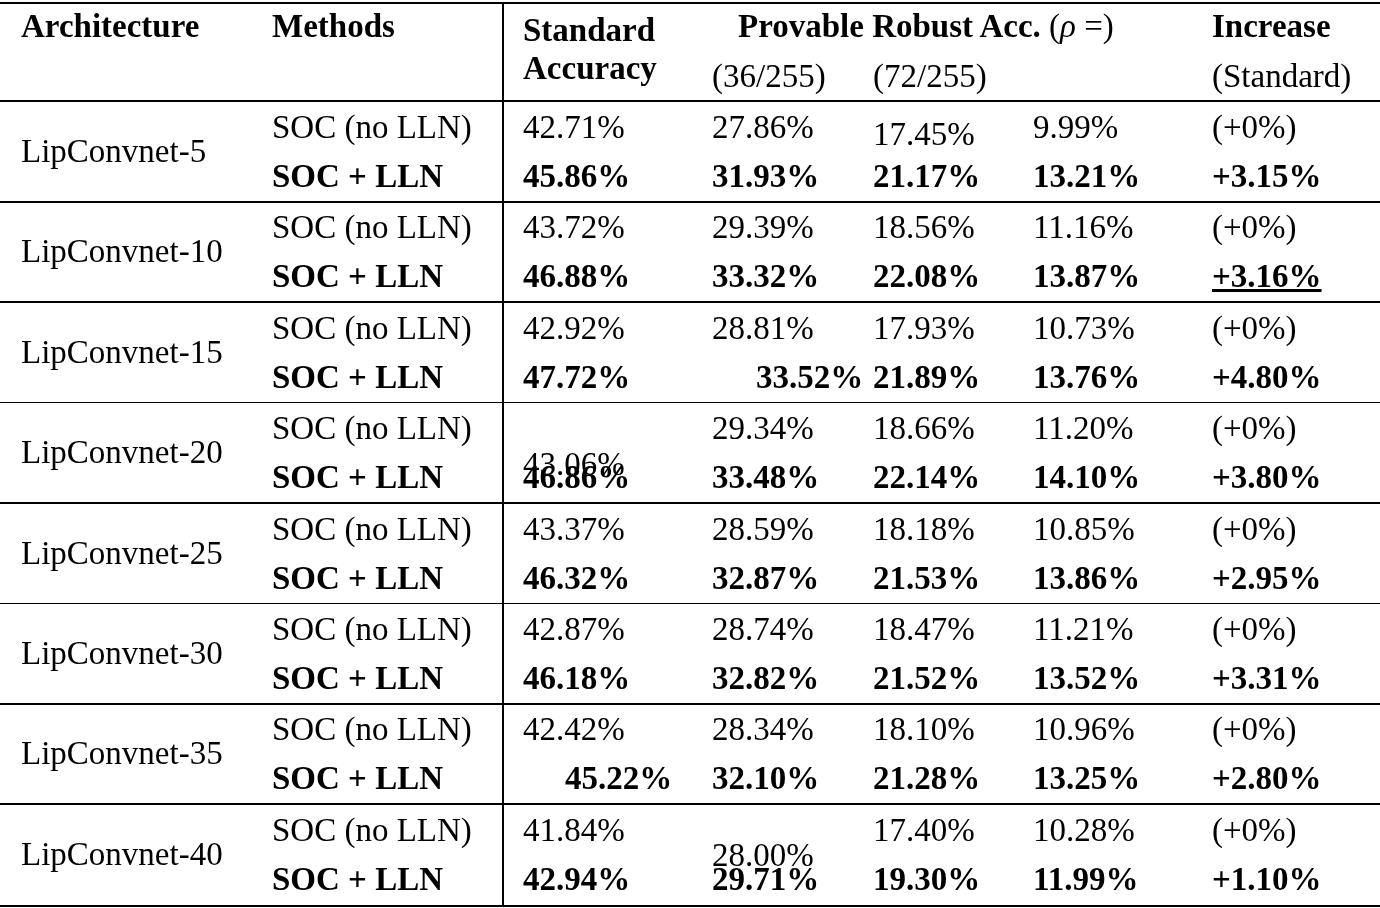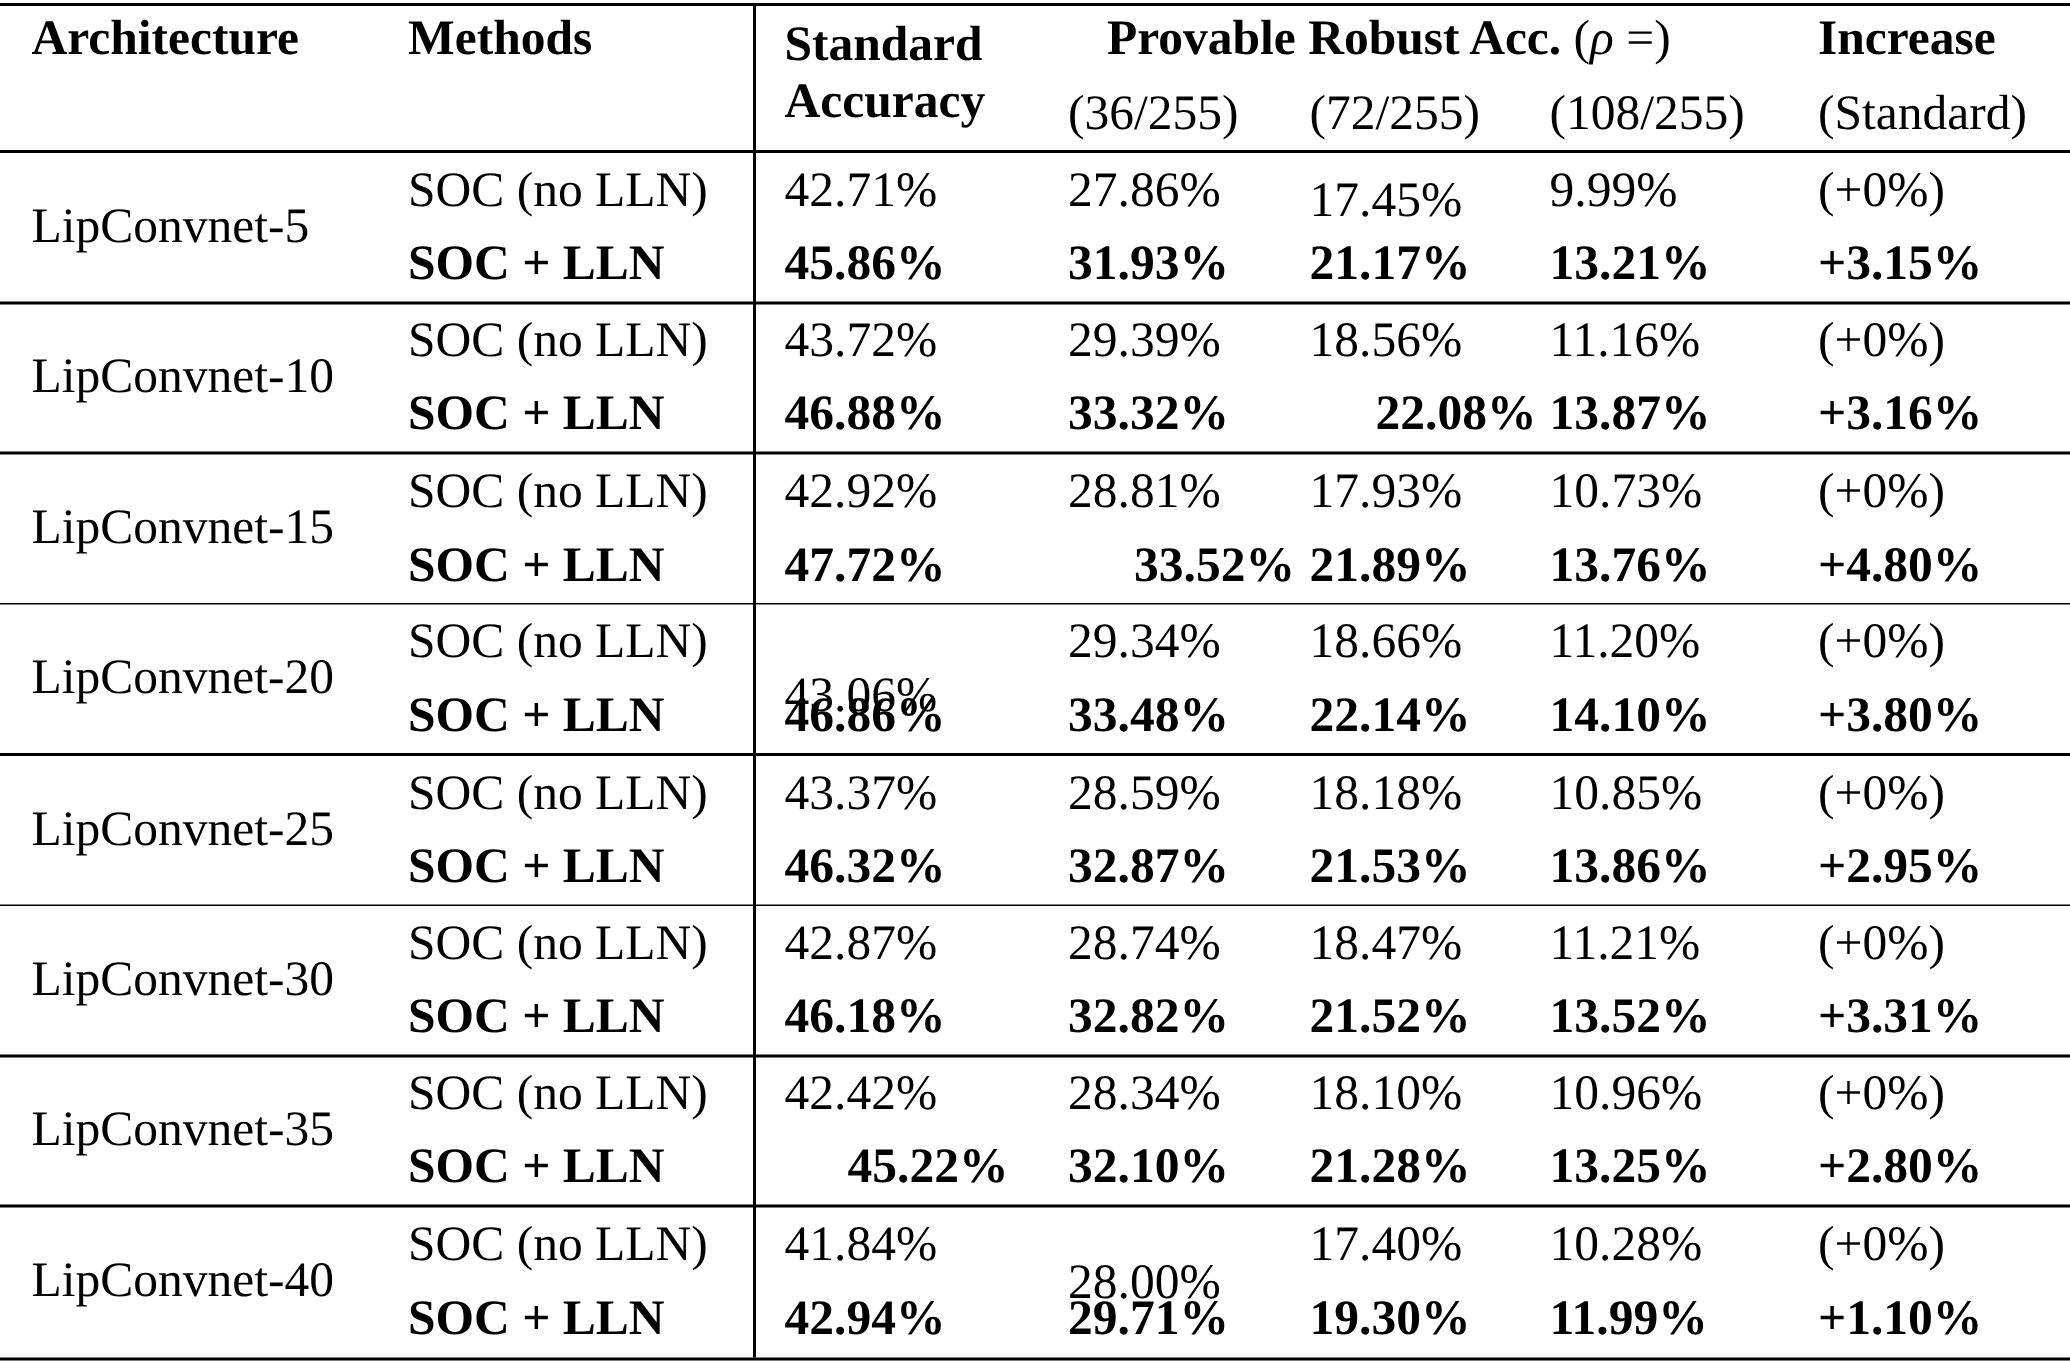--- a/index.html
+++ b/index.html
@@ -35,21 +35,20 @@
   <div class="cell hdr" style="left:272px; top:6px;">Methods</div>
   <div class="cell hdr" style="left:523px; top:10px;">Standard</div>
   <div class="cell hdr" style="left:523px; top:48px;">Accuracy</div>
   <div class="cell hdr" style="left:738px; top:6px;">
     <span>Provable Robust Acc.</span>
     <span style="font-weight:normal;"> <span>(</span><span class="rho">ρ</span><span> =)</span></span>
   </div>
   <div class="cell hdr" style="left:1212px; top:6px;">Increase</div>
   <div class="cell sub" style="left:712px; top:56px;">(36/255)</div>
   <div class="cell sub" style="left:873px; top:56px;">(72/255)</div>
-  <div class="cell sub" style="left:1033px; top:56px;">(108/255)</div>
   <div class="cell sub" style="left:1212px; top:56px;">(Standard)</div>
 
   <div id="body-rows">
       <div>
         <div class="cell" style="left:21px; top:131px;">LipConvnet-5</div>
         <div class="cell" style="left:272px; top:107px;">SOC (no LLN)</div>
         <div class="cell b" style="left:272px; top:156px;">SOC + LLN</div>
         <div class="cell" style="left:523px; top:107px;">42.71%</div>
         <div class="cell b" style="left:523px; top:156px;">45.86%</div>
         <div class="cell" style="left:712px; top:107px;">27.86%</div>
@@ -64,25 +63,25 @@
       </div>
       <div>
         <div class="cell" style="left:21px; top:231.4px;">LipConvnet-10</div>
         <div class="cell" style="left:272px; top:207.4px;">SOC (no LLN)</div>
         <div class="cell b" style="left:272px; top:256.4px;">SOC + LLN</div>
         <div class="cell" style="left:523px; top:207.4px;">43.72%</div>
         <div class="cell b" style="left:523px; top:256.4px;">46.88%</div>
         <div class="cell" style="left:712px; top:207.4px;">29.39%</div>
         <div class="cell b" style="left:712px; top:256.4px;">33.32%</div>
         <div class="cell" style="left:873px; top:207.4px;">18.56%</div>
-        <div class="cell b" style="left:917px; top:256.4px;">22.08%</div>
+        <div class="cell b" style="left:873px; top:256.4px;">22.08%</div>
         <div class="cell" style="left:1033px; top:207.4px;">11.16%</div>
         <div class="cell b" style="left:1033px; top:256.4px;">13.87%</div>
         <div class="cell" style="left:1212px; top:207.4px;">(+0%)</div>
-        <div class="cell b" style="left:1212px; top:256.4px;">+3.16%</div>
+        <div class="cell b" style="left:1212px; top:256.4px;text-decoration:underline;">+3.16%</div>
         <div class="hrule" style="top:301.4px; height:1.5px;"></div>
       </div>
       <div>
         <div class="cell" style="left:21px; top:331.8px;">LipConvnet-15</div>
         <div class="cell" style="left:272px; top:307.8px;">SOC (no LLN)</div>
         <div class="cell b" style="left:272px; top:356.8px;">SOC + LLN</div>
         <div class="cell" style="left:523px; top:307.8px;">42.92%</div>
         <div class="cell b" style="left:523px; top:356.8px;">47.72%</div>
         <div class="cell" style="left:712px; top:307.8px;">28.81%</div>
         <div class="cell b" style="left:712px; top:356.8px;margin-left:44px;">33.52%</div>

